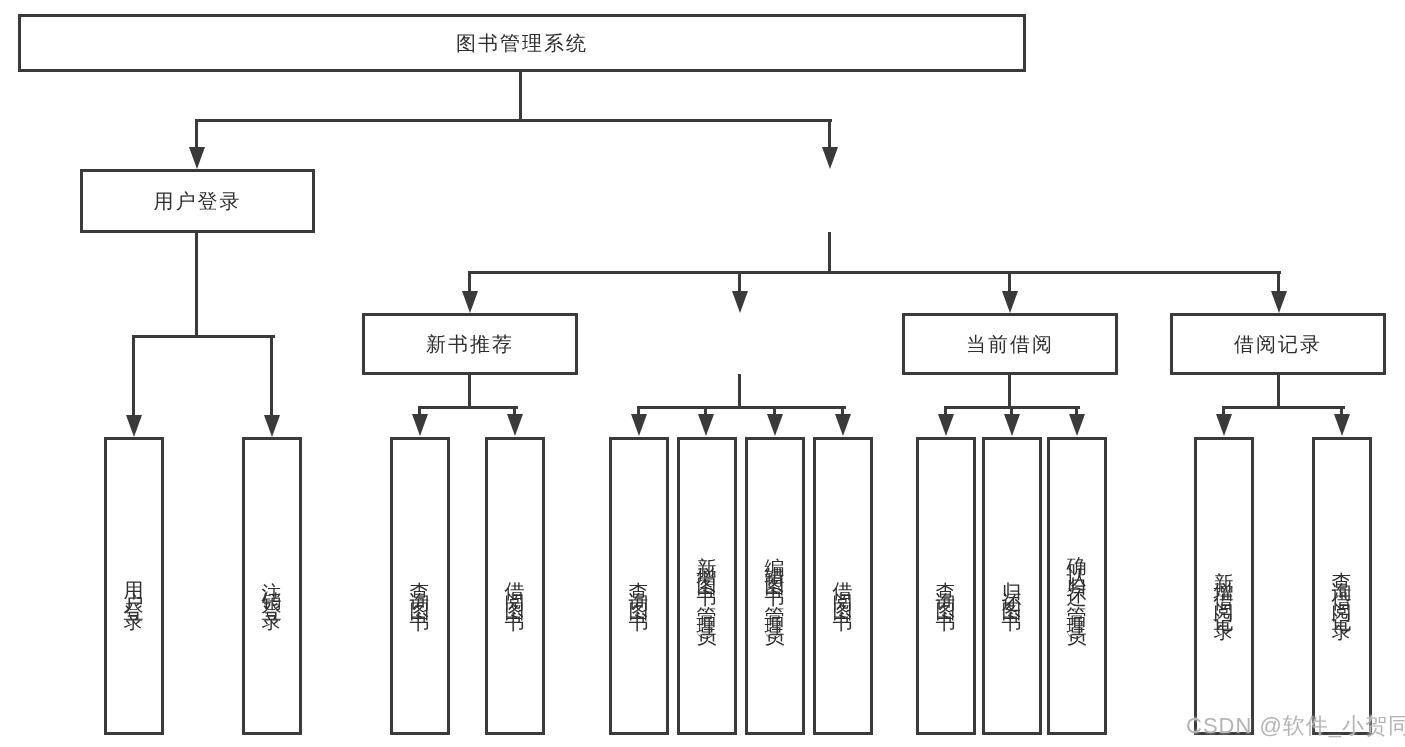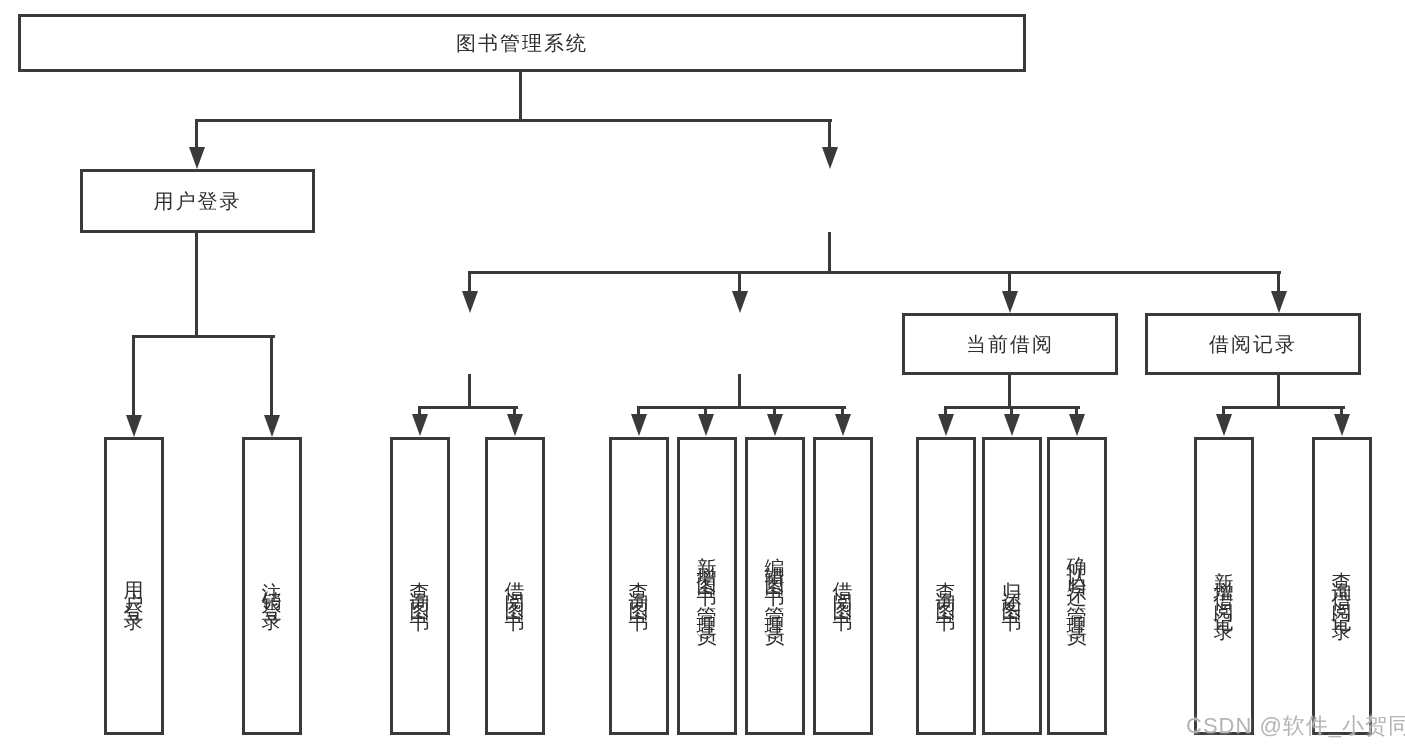--- a/index.html
+++ b/index.html
@@ -91,24 +91,27 @@
   <div class="hline" style="left:469px; top:271px; width:812px;"></div>
   <div class="vline" style="left:468px; top:271px; height:23px;"></div>
   <div class="arrow" style="left:462px; top:291px;"></div>
   <div class="vline" style="left:738px; top:271px; height:23px;"></div>
   <div class="arrow" style="left:732px; top:291px;"></div>
   <div class="vline" style="left:1008px; top:271px; height:23px;"></div>
   <div class="arrow" style="left:1002px; top:291px;"></div>
   <div class="vline" style="left:1277px; top:271px; height:23px;"></div>
   <div class="arrow" style="left:1271px; top:291px;"></div>
 
+  <div class="node" style="left:362px; top:313px; width:216px; height:62px;">
+    <span>新书推荐</span>
+  </div>
   <div class="node" style="left:902px; top:313px; width:216px; height:62px;text-align:right;">
     <span>当前借阅</span>
   </div>
-  <div class="node" style="left:1145px; top:313px; width:216px; height:62px;">
+  <div class="node" style="left:1170px; top:313px; width:216px; height:62px;">
     <span>借阅记录</span>
   </div>
 
   <div class="vline" style="left:468px; top:374px; height:34px;"></div>
   <div class="hline" style="left:418px; top:406px; width:100px;"></div>
   <div class="vline" style="left:418px; top:406px; height:12px;"></div>
   <div class="arrow" style="left:412px; top:414px;"></div>
   <div class="vline" style="left:513px; top:406px; height:12px;"></div>
   <div class="arrow" style="left:507px; top:414px;"></div>
 

